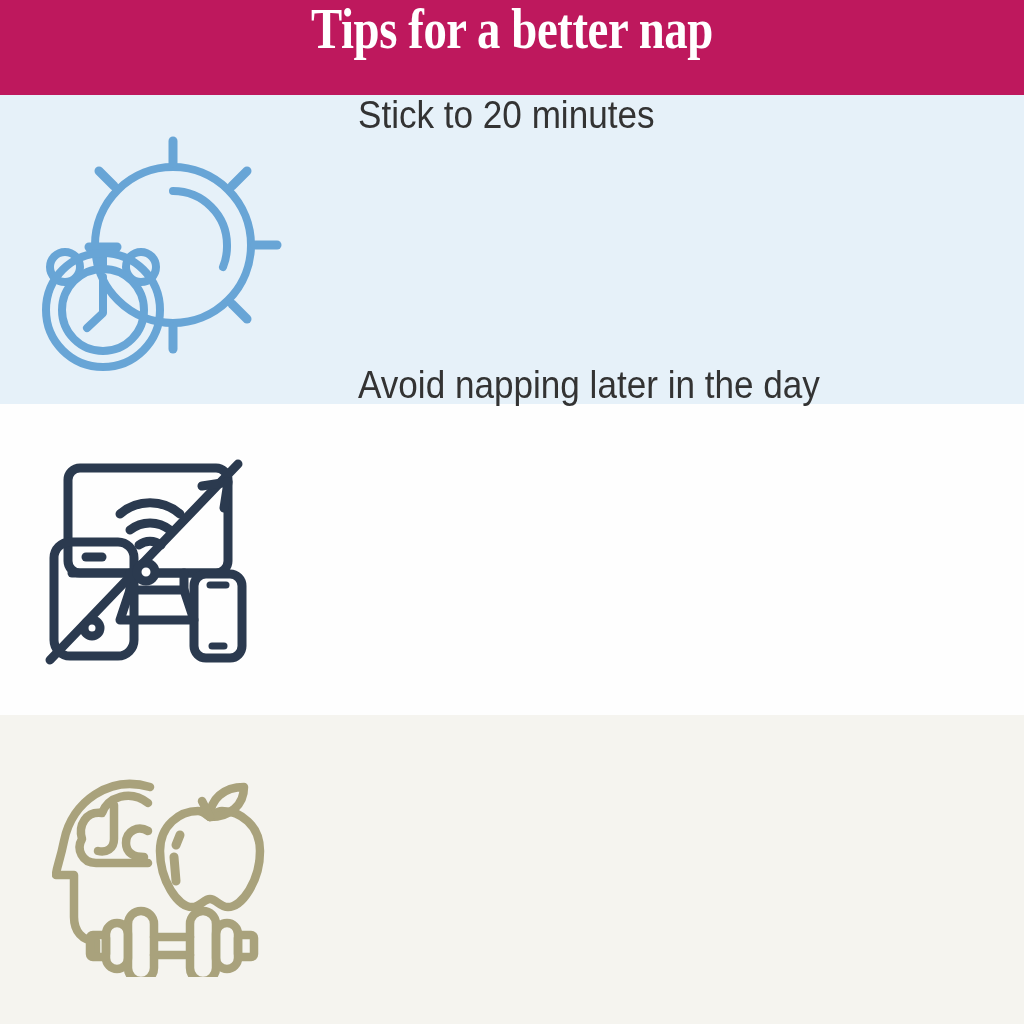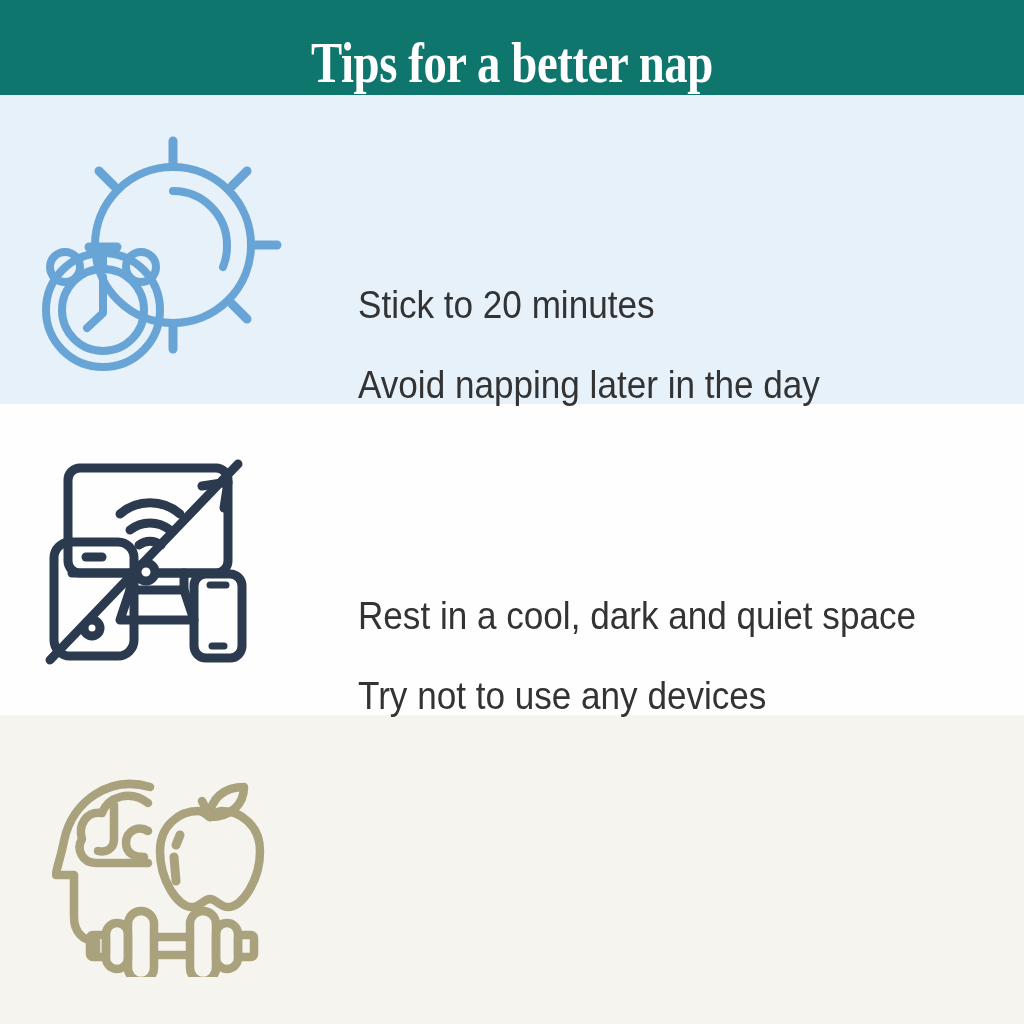--- a/index.html
+++ b/index.html
@@ -19,23 +19,23 @@
     width: 1024px;
     height: 1024px;
     display: flex;
     flex-direction: column;
   }
 
   
   .header {
     height: 95px;
     min-height: 95px;
-    background: #0f766e;
-    display: flex;
-    align-items: flex-end;
+    background: #be185d;
+    display: flex;
+    align-items: flex-start;
     justify-content: center;
     box-sizing: border-box;
   }
   .header-title {
     color: #ffffff;
     font-family: "Liberation Serif", "DejaVu Serif", serif;
     font-weight: bold;
     font-size: 57px;
     letter-spacing: -0.5px;
     transform: scaleX(0.82);
@@ -69,21 +69,21 @@
 
   .icon-1 { margin-left: -44px; margin-top: 2px; }
   .icon-2 { margin-left: -44px; margin-top: 0px; }
   .icon-3 { margin-left: -38px; margin-top: 2px; }
 
   .text-cell {
     flex: 1;
     height: 100%;
     display: flex;
     flex-direction: column;
-    justify-content: flex-end;
+    justify-content: space-between;
     box-sizing: border-box;
   }
   .tip-line {
     color: #333333;
     font-family: "Liberation Sans", sans-serif;
     font-size: 39px;
     line-height: 1;
     white-space: nowrap;
     transform: scaleX(0.90);
     transform-origin: left center;
@@ -163,24 +163,20 @@
         </g>
         <g fill="none" stroke="#2b3a4f" stroke-width="9" stroke-linecap="round" stroke-linejoin="round">
 
           <line x1="8" y1="208" x2="196" y2="12"></line>
           <circle cx="104" cy="120" r="9" fill="#ffffff"></circle>
           <circle cx="50" cy="176" r="8" fill="#ffffff"></circle>
           <path d="M160 34 L186 30 L182 56"></path>
         </g>
       </svg>
     </div>
-    <div class="text-cell">
-      <div class="tip-line tip-line-1">Rest in a cool, dark and quiet space</div>
-      <div class="tip-line">Try not to use any devices</div>
-    </div>
   </div>
 
   <div class="row row-3">
     <div class="icon-cell">
       <svg class="icon-3" width="216" height="212" viewBox="0 0 216 212">
         <g fill="none" stroke="#a9a27c" stroke-width="8.5" stroke-linecap="round" stroke-linejoin="round">
 
           <path d="M98 22 C58 10 20 36 12 76 C8 96 4 104 4 110 L22 110 L22 152
                    C22 166 30 176 44 176 L44 190"></path>
 

